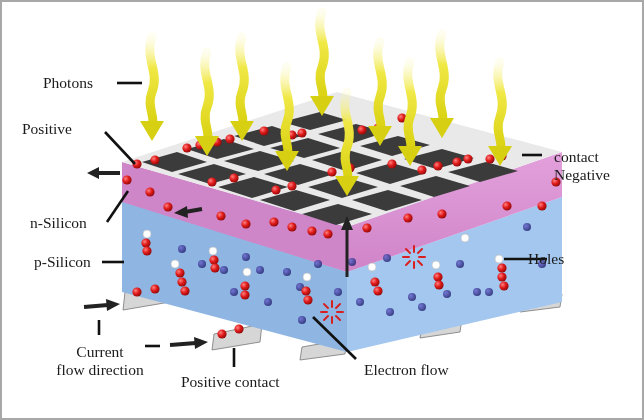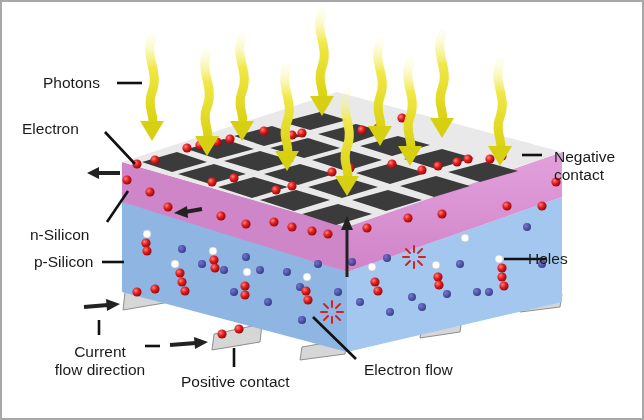--- a/index.html
+++ b/index.html
@@ -1,16 +1,16 @@
 <!DOCTYPE html>
 <html><head>
 <meta charset="utf-8">
 <style>
   html,body{margin:0;padding:0;background:#fff;}
-  #frame{position:relative;width:644px;height:420px;box-sizing:border-box;border:2px solid #a8a8a8;background:#fff;overflow:hidden;font-family:Liberation Sans, sans-serif;}
+  #frame{position:relative;width:644px;height:420px;box-sizing:border-box;border:2px solid #a8a8a8;background:#fff;overflow:hidden;font-family:Liberation Serif, serif;}
   svg{position:absolute;left:0;top:0;}
   .lbl{position:absolute;font-size:15.5px;color:#1a1a1a;line-height:18px;white-space:nowrap;}
   .lbl.c{text-align:center;}
 </style>
 </head>
 <body>
 
 <div id="frame">
 <svg width="644" height="420" viewBox="0 0 644 420">
   <defs>
@@ -276,27 +276,27 @@
     <line x1="97" y1="318" x2="97" y2="333"></line>
     <line x1="143" y1="344" x2="158" y2="344"></line>
     <line x1="232" y1="346" x2="232" y2="365"></line>
     <line x1="311" y1="315" x2="354" y2="357"></line>
     <line x1="502" y1="257" x2="545" y2="257"></line>
     <line x1="520" y1="153" x2="540" y2="153"></line>
   </g>
 </svg>
 
 <div class="lbl" style="left:41px;top:72px;">Photons</div>
-<div class="lbl" style="left:20px;top:118px;">Electron</div>
-<div class="lbl" style="left:28px;top:224px;">n-Silicon</div>
+<div class="lbl" style="left:20px;top:118px;">Positive</div>
+<div class="lbl" style="left:28px;top:212px;">n-Silicon</div>
 <div class="lbl" style="left:32px;top:251px;">p-Silicon</div>
 <div class="lbl c" style="left:46px;top:341px;width:104px;">
   <div>Current</div>
   <div>flow direction</div>
 </div>
 <div class="lbl" style="left:179px;top:371px;">Positive contact</div>
 <div class="lbl" style="left:362px;top:359px;">Electron flow</div>
 <div class="lbl" style="left:526px;top:248px;">Holes</div>
 <div class="lbl" style="left:552px;top:146px;">
+  <div>contact</div>
   <div>Negative</div>
-  <div>contact</div>
 </div>
 </div>
 
 </body></html>

